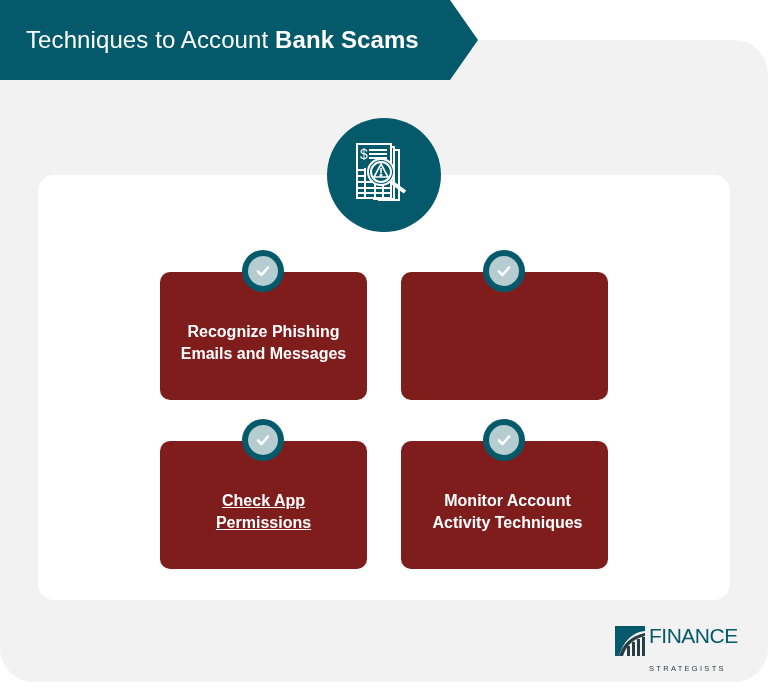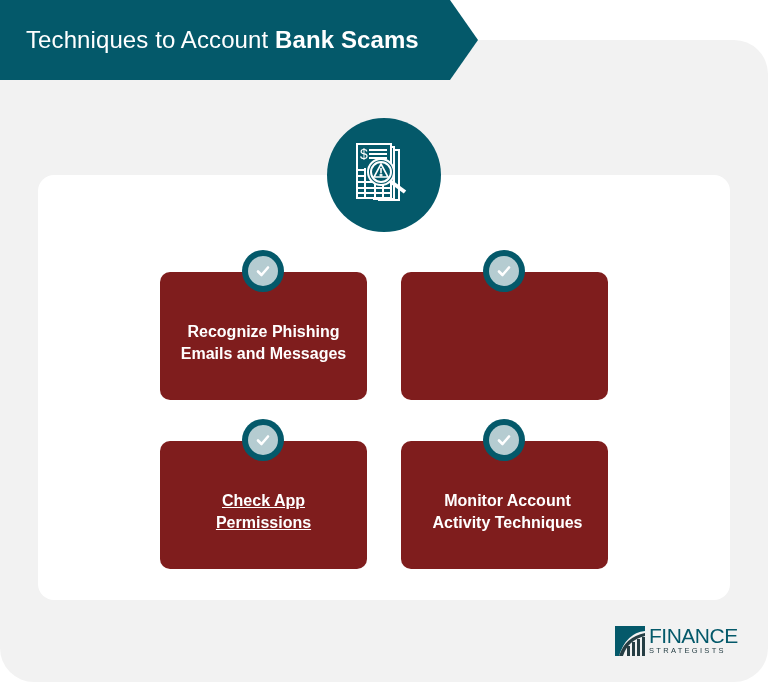--- a/index.html
+++ b/index.html
@@ -9,21 +9,21 @@
   .banner-text { position: absolute; left: 26px; top: 26px; font-size: 24px; color: #ffffff; white-space: nowrap; letter-spacing: 0.1px; }
   .banner-text b { font-weight: bold; }
   .inner { position: absolute; left: 38px; top: 175px; width: 692px; height: 425px; background: #ffffff; border-radius: 16px; }
   .hero { position: absolute; left: 327px; top: 118px; width: 114px; height: 114px; border-radius: 50%; background: #04596a; display: flex; align-items: center; justify-content: center; }
   .card { position: absolute; width: 207px; height: 128px; background: #7f1d1d; border-radius: 10px; display: flex; align-items: center; justify-content: center; text-align: center; color: #ffffff; font-weight: bold; font-size: 16px; line-height: 22px; padding: 14px 10px 0; }
   .check { position: absolute; width: 42px; height: 42px; border-radius: 50%; background: #04596a; display: flex; align-items: center; justify-content: center; }
   .check-inner { width: 30px; height: 30px; border-radius: 50%; background: #b5ccd1; display: flex; align-items: center; justify-content: center; }
   .logo { position: absolute; left: 614px; top: 625px; display: flex; align-items: flex-start; gap: 3px; }
   .logo-text { display: flex; flex-direction: column; line-height: 1; }
   .logo-name { font-size: 21px; color: #04596a; font-weight: normal; letter-spacing: -0.5px; }
-  .logo-sub { font-size: 7.5px; color: #263e44; letter-spacing: 2.3px; margin-top: 1px; }
+  .logo-sub { font-size: 7.5px; color: #263e44; letter-spacing: 2.3px; margin-top: 19px; }
 </style>
 </head>
 <body>
 
 <div class="panel"></div>
 
 <div class="banner">
   <div class="banner-text"><span>Techniques to Account </span><b>Bank Scams</b></div>
 </div>
 

